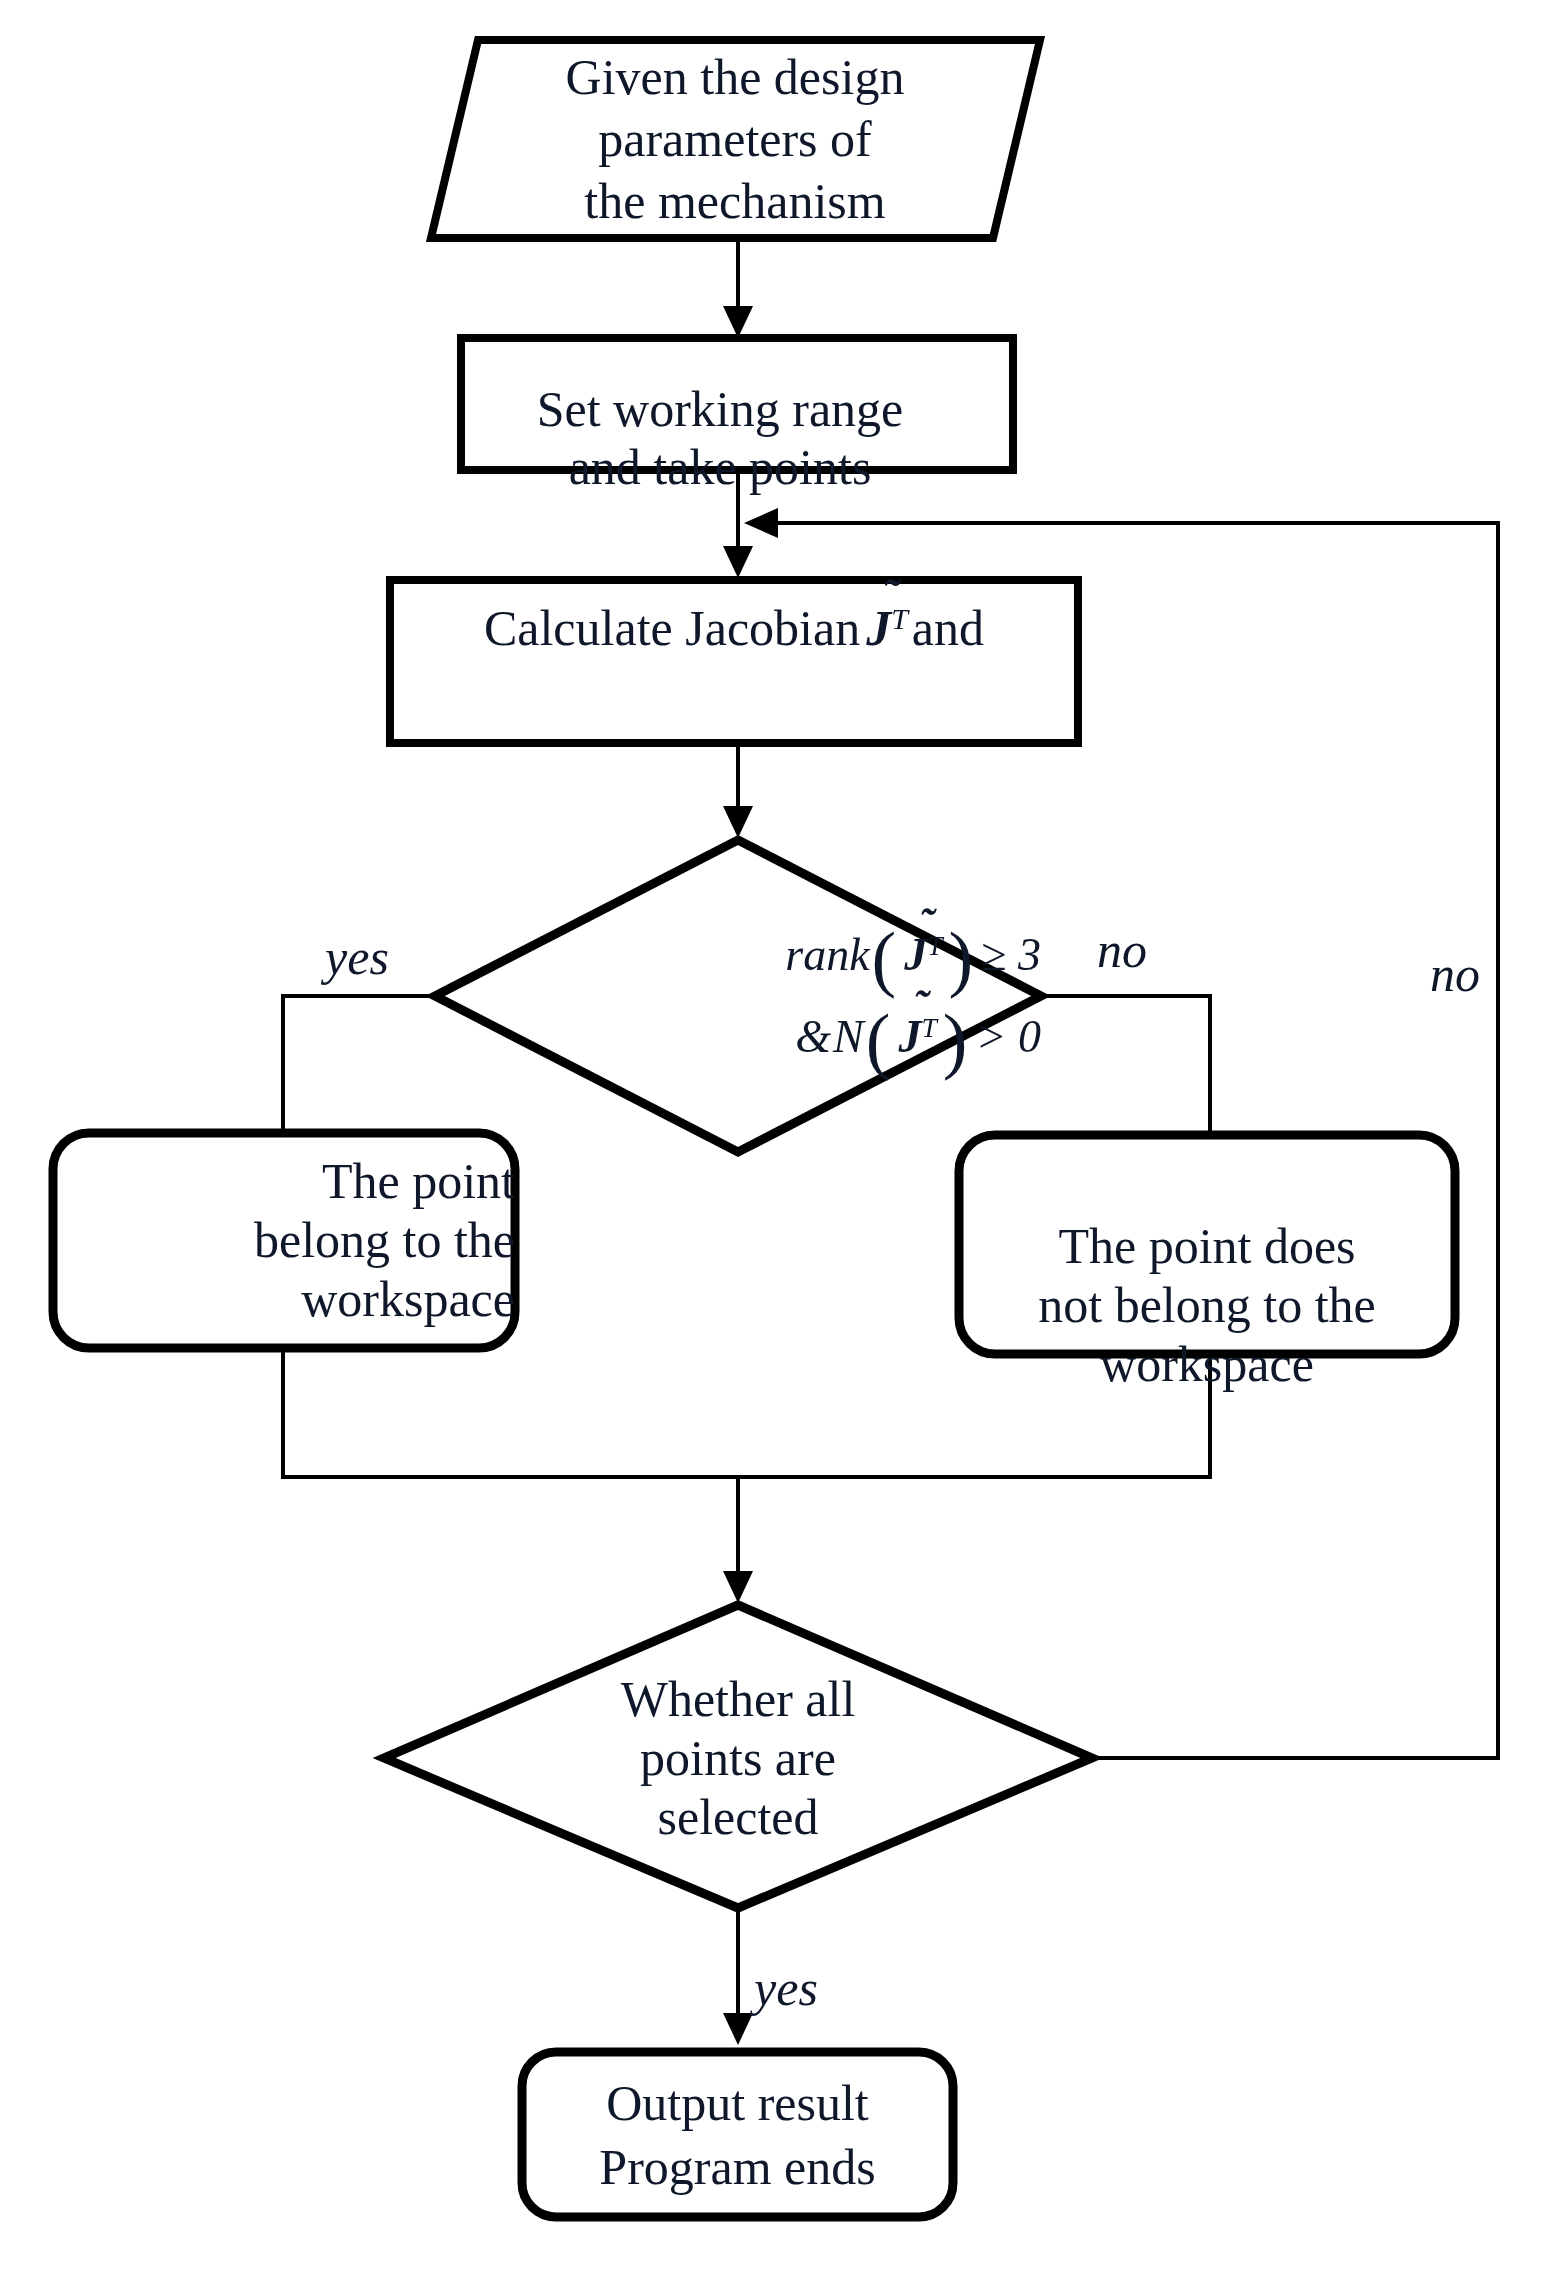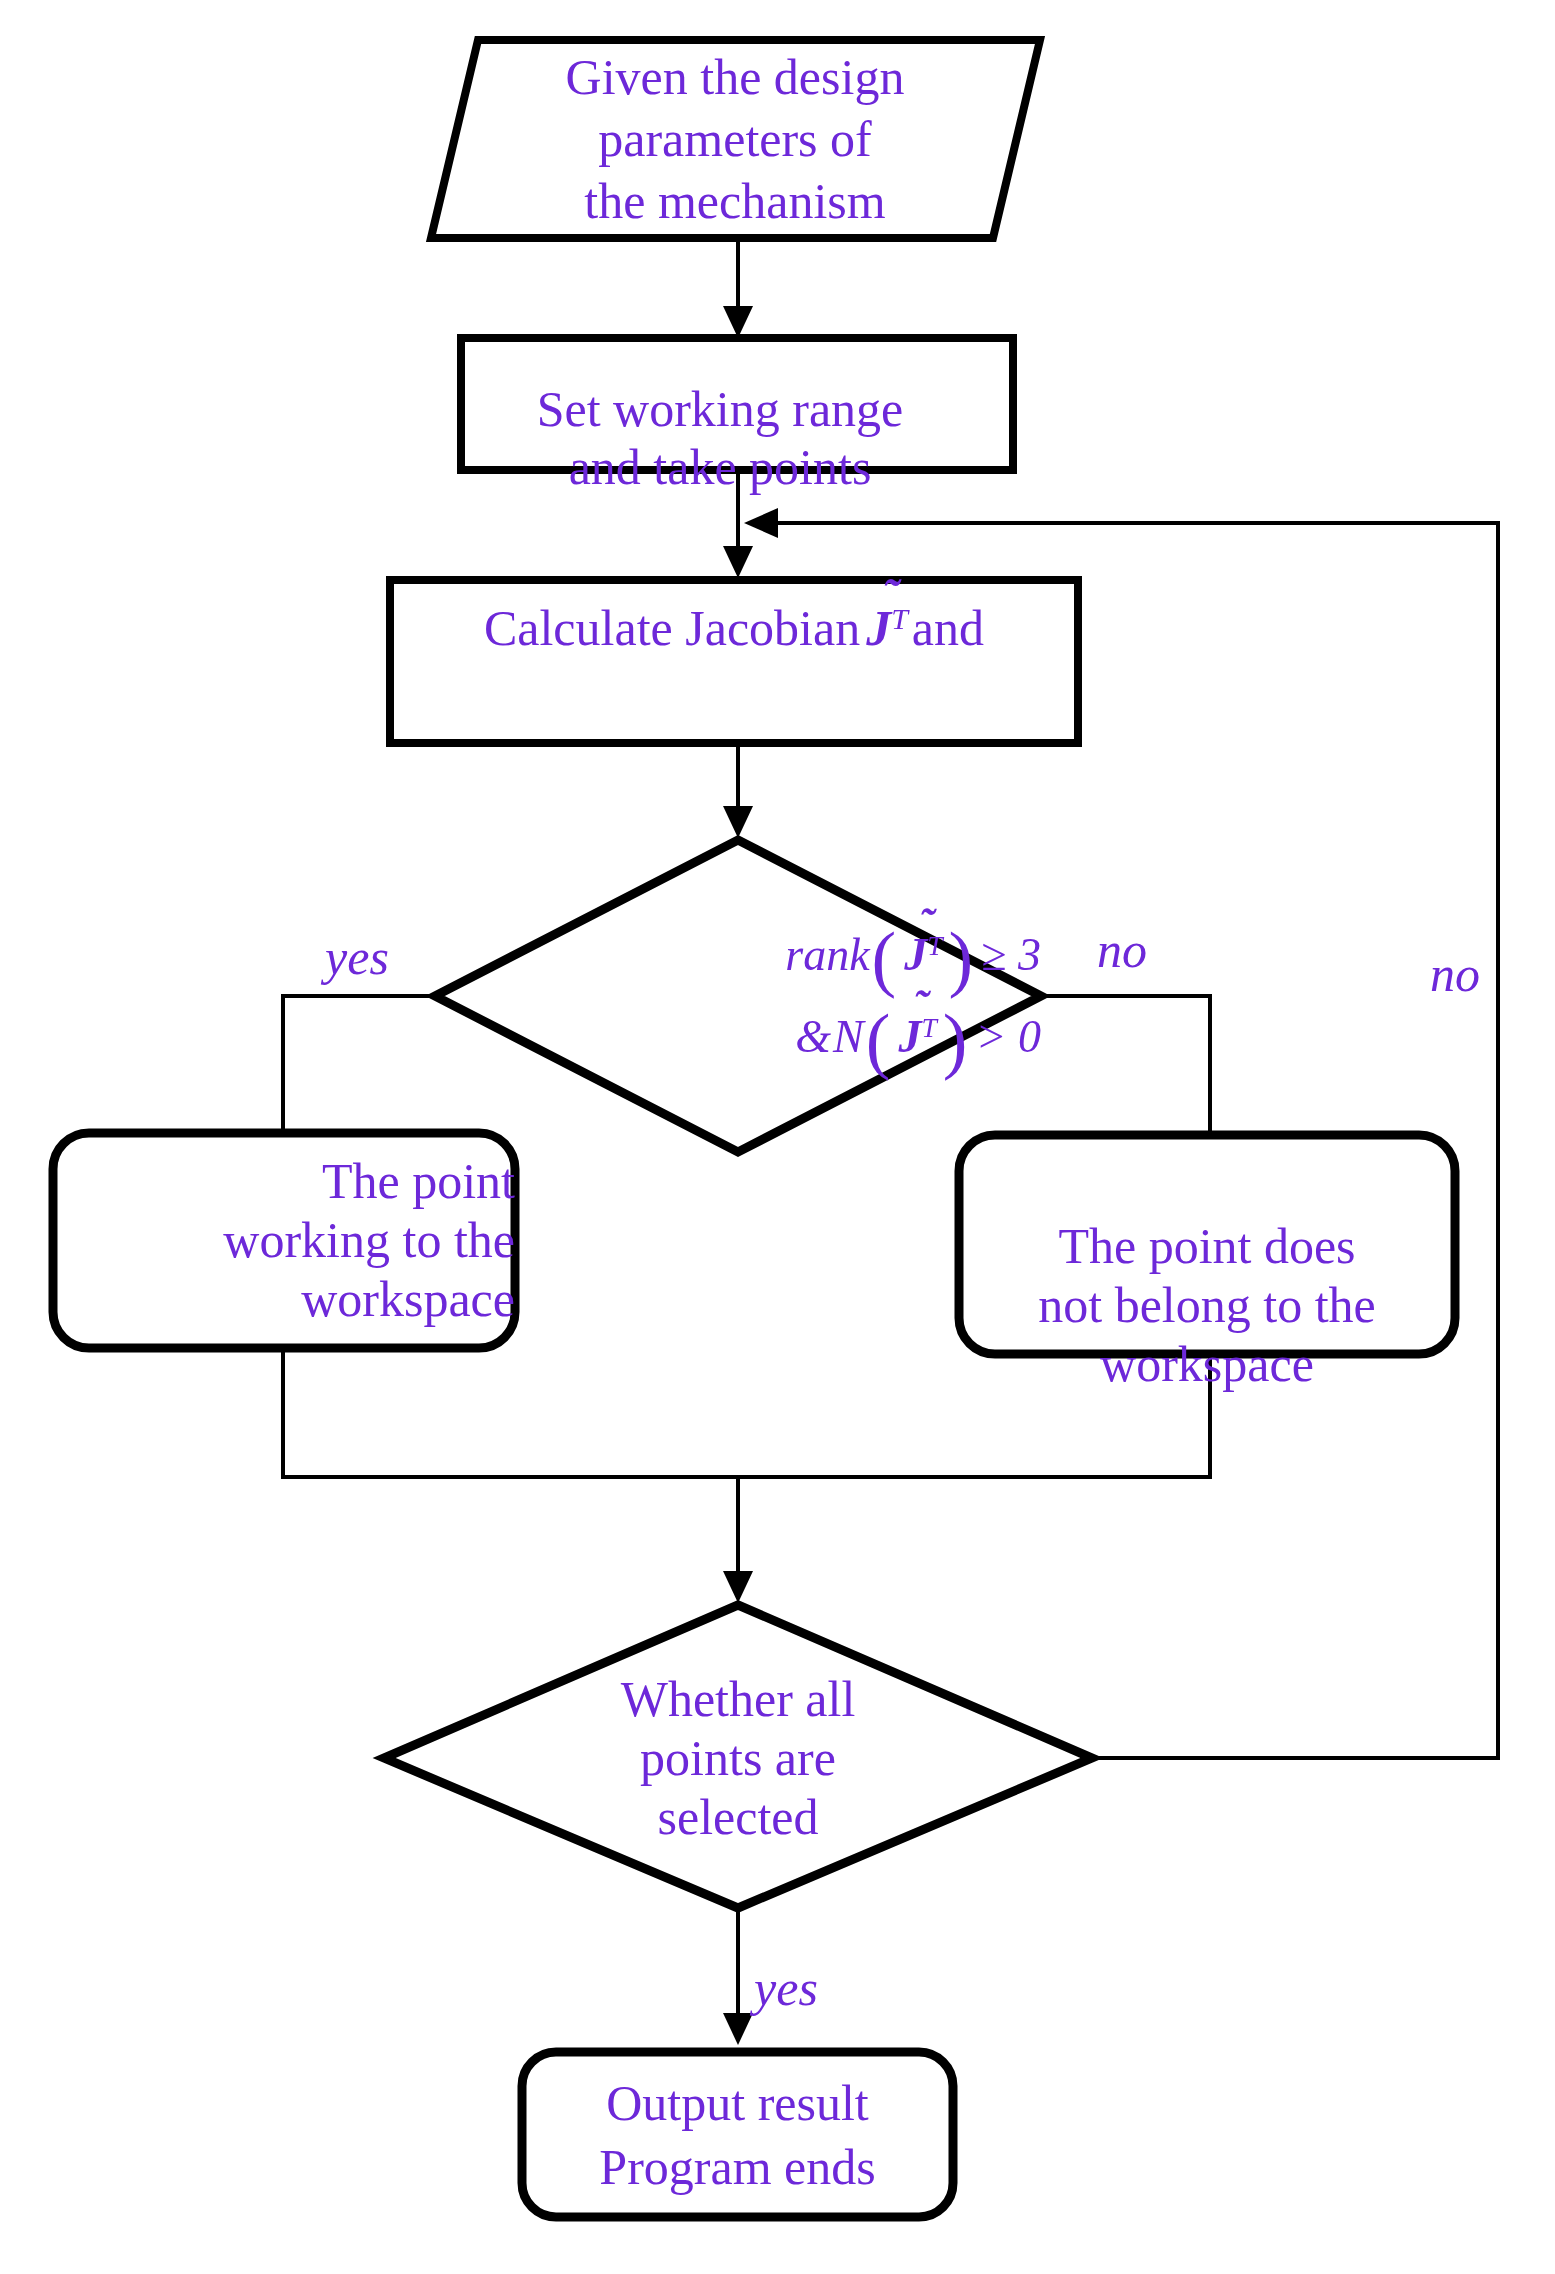--- a/index.html
+++ b/index.html
@@ -1,17 +1,17 @@
 <!DOCTYPE html>
 <html><head>
 <meta charset="utf-8">
 <style>
   html,body{margin:0;padding:0;background:#fff;}
   .stage{position:relative;width:1555px;height:2274px;background:#ffffff;overflow:hidden;
-         font-family:"Liberation Serif","DejaVu Serif",serif;color:#6d28d9;}
+         font-family:"Liberation Serif","DejaVu Serif",serif;color:#0f172a;}
   .stage svg{position:absolute;left:0;top:0;}
   .nt{position:absolute;display:flex;flex-direction:column;justify-content:center;
       align-items:center;text-align:center;font-size:50px;line-height:60px;}
   .nt.small{font-size:46px;}
   .ln{white-space:nowrap;}
   .it{font-style:italic;}
   .lbl{position:absolute;font-style:italic;font-size:50px;line-height:50px;
        transform:translate(-50%,-50%);white-space:nowrap;}
   
   .jt{display:inline-block;position:relative;margin:0 4px 0 6px;}
@@ -100,21 +100,21 @@
     </div>
   </div>
 
   <div class="lbl" style="left:357px;top:957px;">yes</div>
   <div class="lbl" style="left:1122px;top:950px;">no</div>
   <div class="lbl" style="left:1455px;top:974px;">no</div>
   <div class="lbl" style="left:786px;top:1988px;">yes</div>
 
   <div class="nt" style="left:53px;top:1135px;width:462px;height:211px;line-height:59px;align-items:flex-end;">
     <div class="ln">The point</div>
-    <div class="ln">working to the</div>
+    <div class="ln">belong to the</div>
     <div class="ln">workspace</div>
   </div>
 
   <div class="nt" style="left:959px;top:1198px;width:496px;height:215px;line-height:59px;">
     <div class="ln">The point does</div>
     <div class="ln">not belong to the</div>
     <div class="ln">workspace</div>
   </div>
 
   <div class="nt" style="left:435px;top:1608px;width:606px;height:300px;line-height:59px;">

